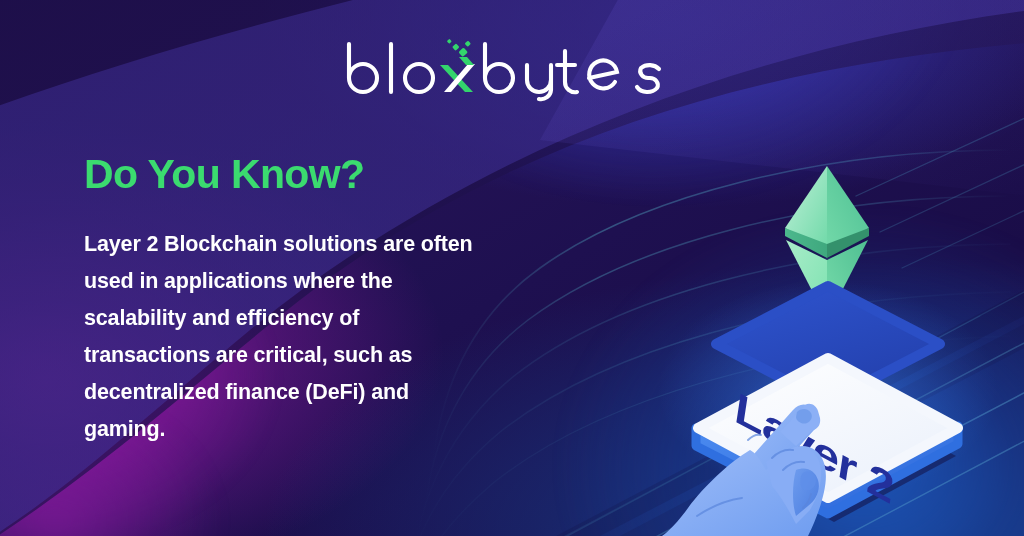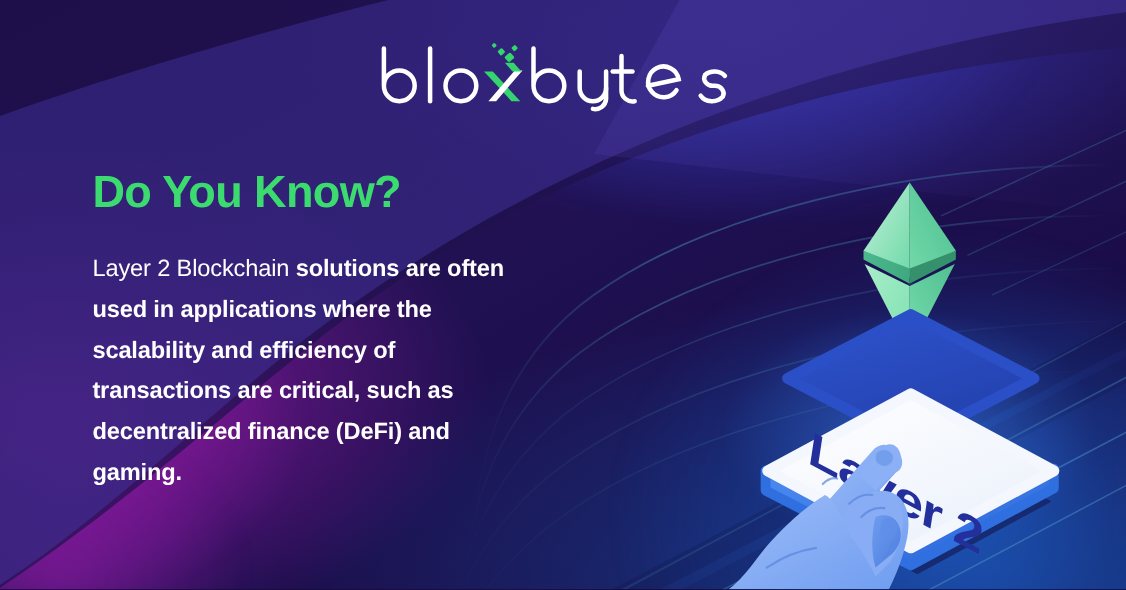--- a/index.html
+++ b/index.html
@@ -84,21 +84,21 @@
   }
   .body-copy {
     margin: 28px 0 0 0;
     font-size: 21.5px;
     line-height: 1.72;
     color: #ffffff;
     font-weight: 600;
     letter-spacing: -0.15px;
     max-width: 400px;
   }
-  .body-copy .lead { font-weight: 400; }
+  .body-copy .lead { font-weight: 700; }
 
   
   .illustration {
     position: absolute;
     left: 600px; top: 140px;
     width: 424px; height: 396px;
   }
 </style>
 </head>
 <body>

